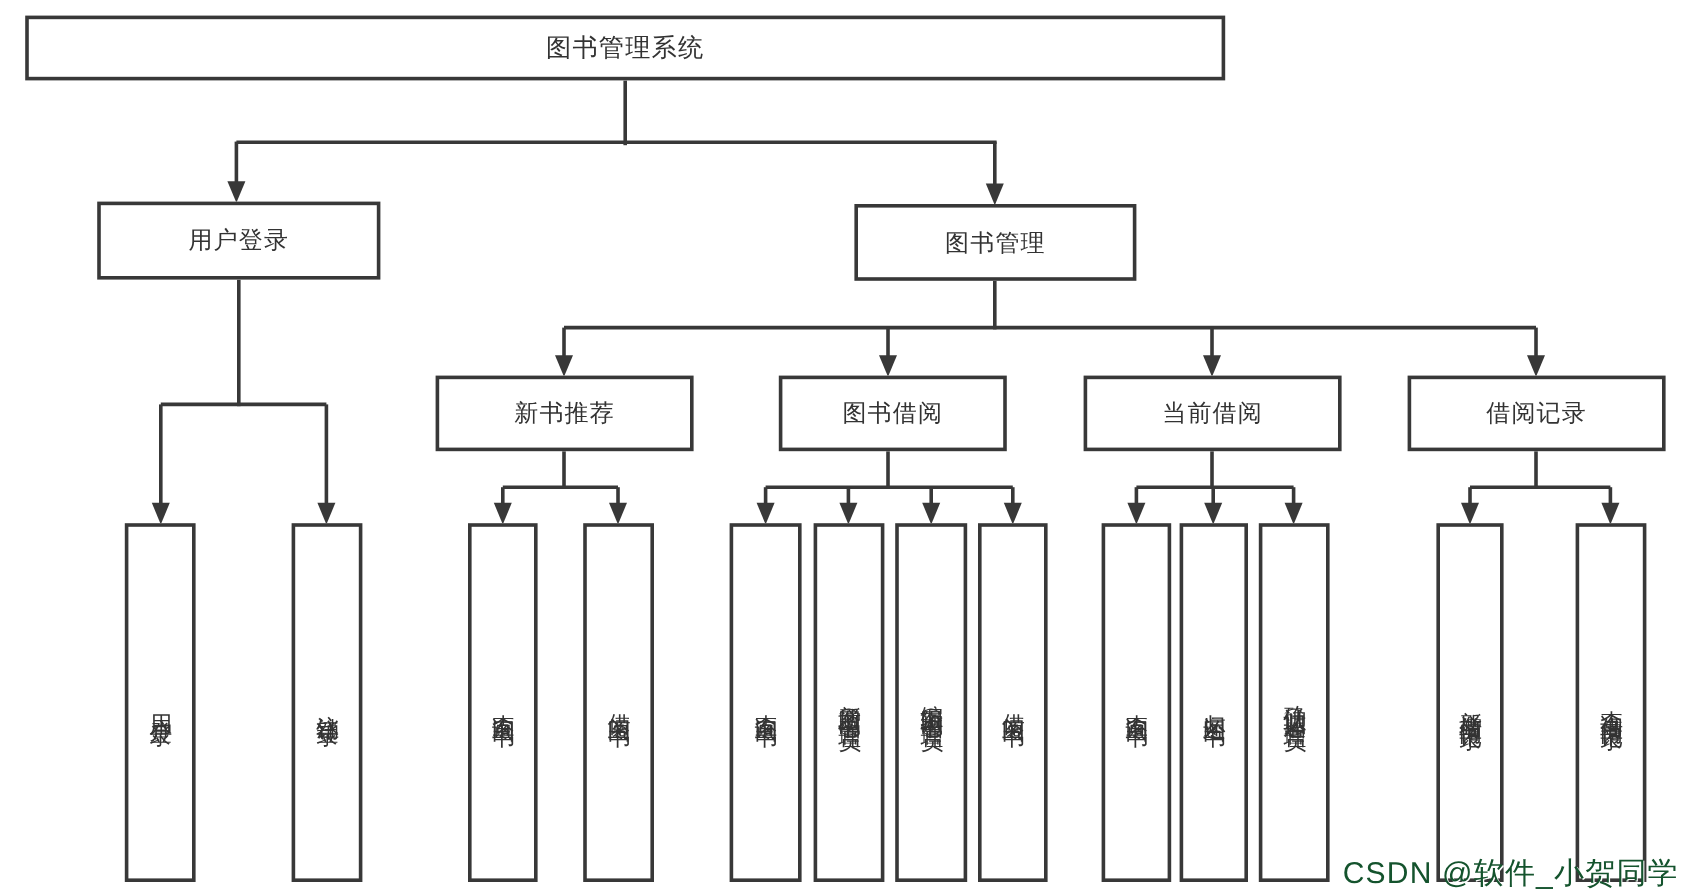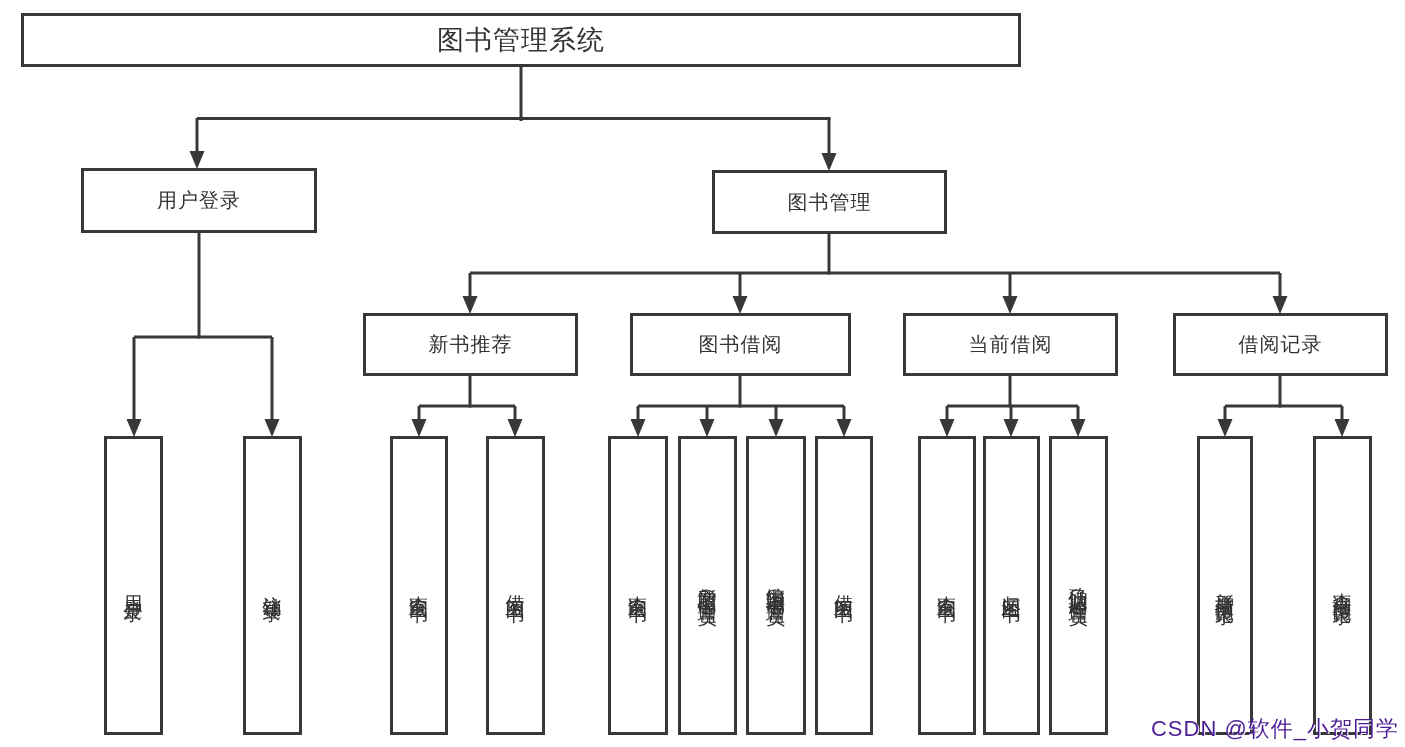--- a/index.html
+++ b/index.html
@@ -30,36 +30,36 @@
     align-items: center;
     justify-content: center;
     color: #333333;
   }
   .hbox {
     font-size: 20px;
     letter-spacing: 1px;
     white-space: nowrap;
   }
   .root {
-    font-size: 27px;
+    font-size: 21px;
   }
   .vbox span {
     writing-mode: vertical-rl;
     text-orientation: mixed;
     font-size: 19px;
     letter-spacing: 3px;
     line-height: 1;
     color: #333333;
   }
   .watermark {
     position: absolute;
     right: 6px;
     bottom: 3px;
-    font-size: 22px;
-    color: #4c1d95;
+    font-size: 25px;
+    color: #14532d;
     letter-spacing: 1px;
     text-shadow: 1px 1px 0 #ffffff;
     white-space: nowrap;
   }
 </style>
 </head>
 <body>
 
 <div id="canvas">
 
@@ -132,21 +132,21 @@
   <div class="node hbox" style="left:81px; top:168px; width:236px; height:65px;">
     <span>用户登录</span>
   </div>
   <div class="node hbox" style="left:712px; top:170px; width:235px; height:64px;">
     <span>图书管理</span>
   </div>
 
   <div class="node hbox" style="left:363px; top:313px; width:215px; height:63px;">
     <span>新书推荐</span>
   </div>
-  <div class="node hbox" style="left:630px; top:313px; width:221px; height:63px;">
+  <div class="node hbox" style="left:649px; top:313px; width:190px; height:63px;">
     <span>图书借阅</span>
   </div>
   <div class="node hbox" style="left:1173px; top:313px; width:215px; height:63px;">
     <span>借阅记录</span>
   </div>
   <div class="node hbox" style="left:903px; top:313px; width:215px; height:63px;">
     <span>当前借阅</span>
   </div>
 
   <div class="node vbox" style="left:104px; top:436px; width:59px; height:299px;">

